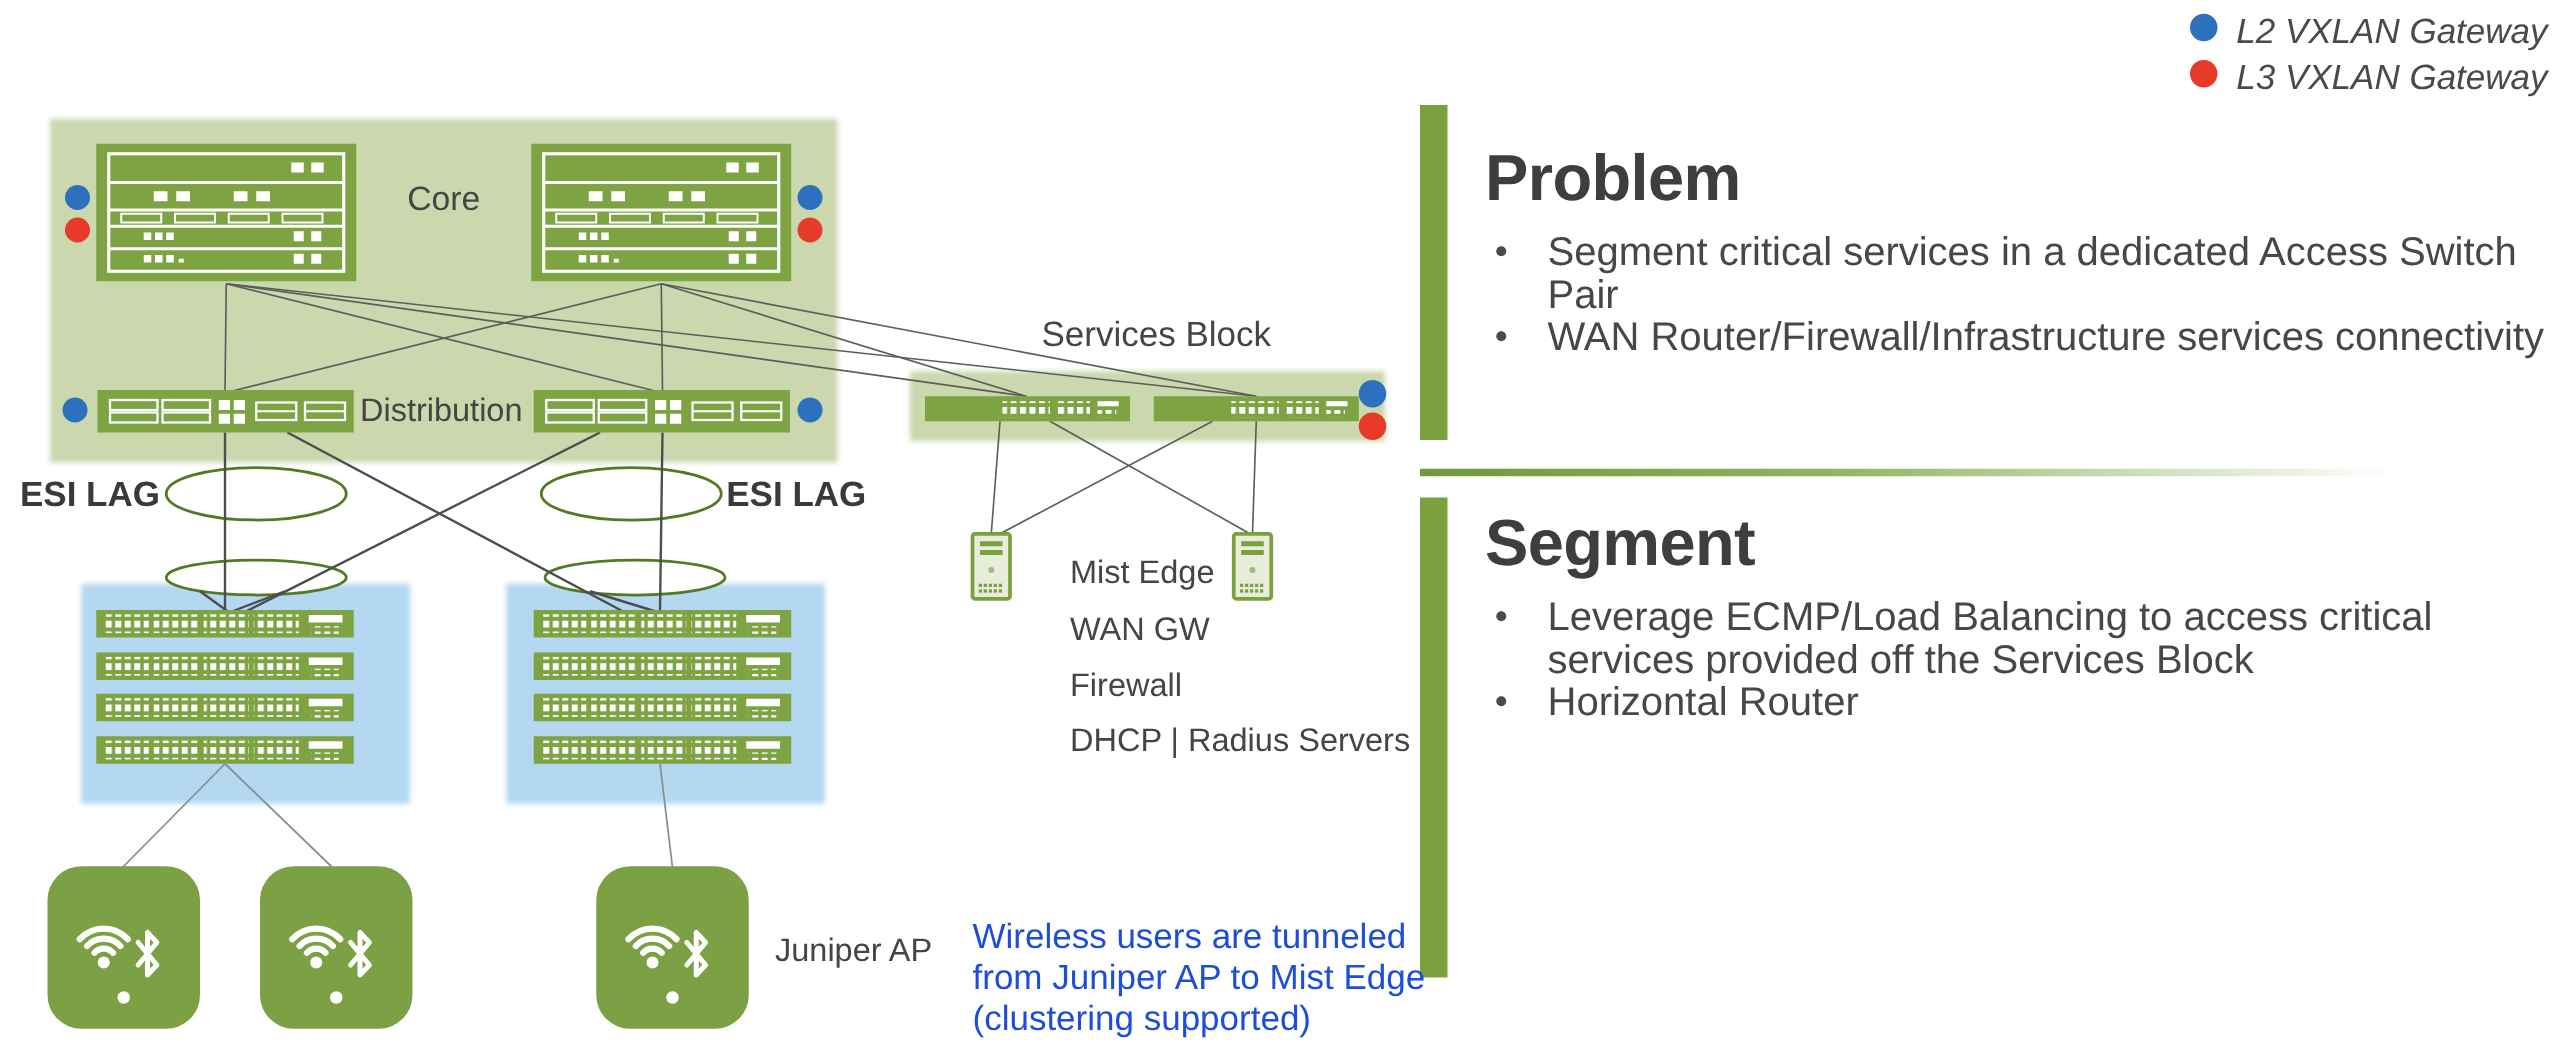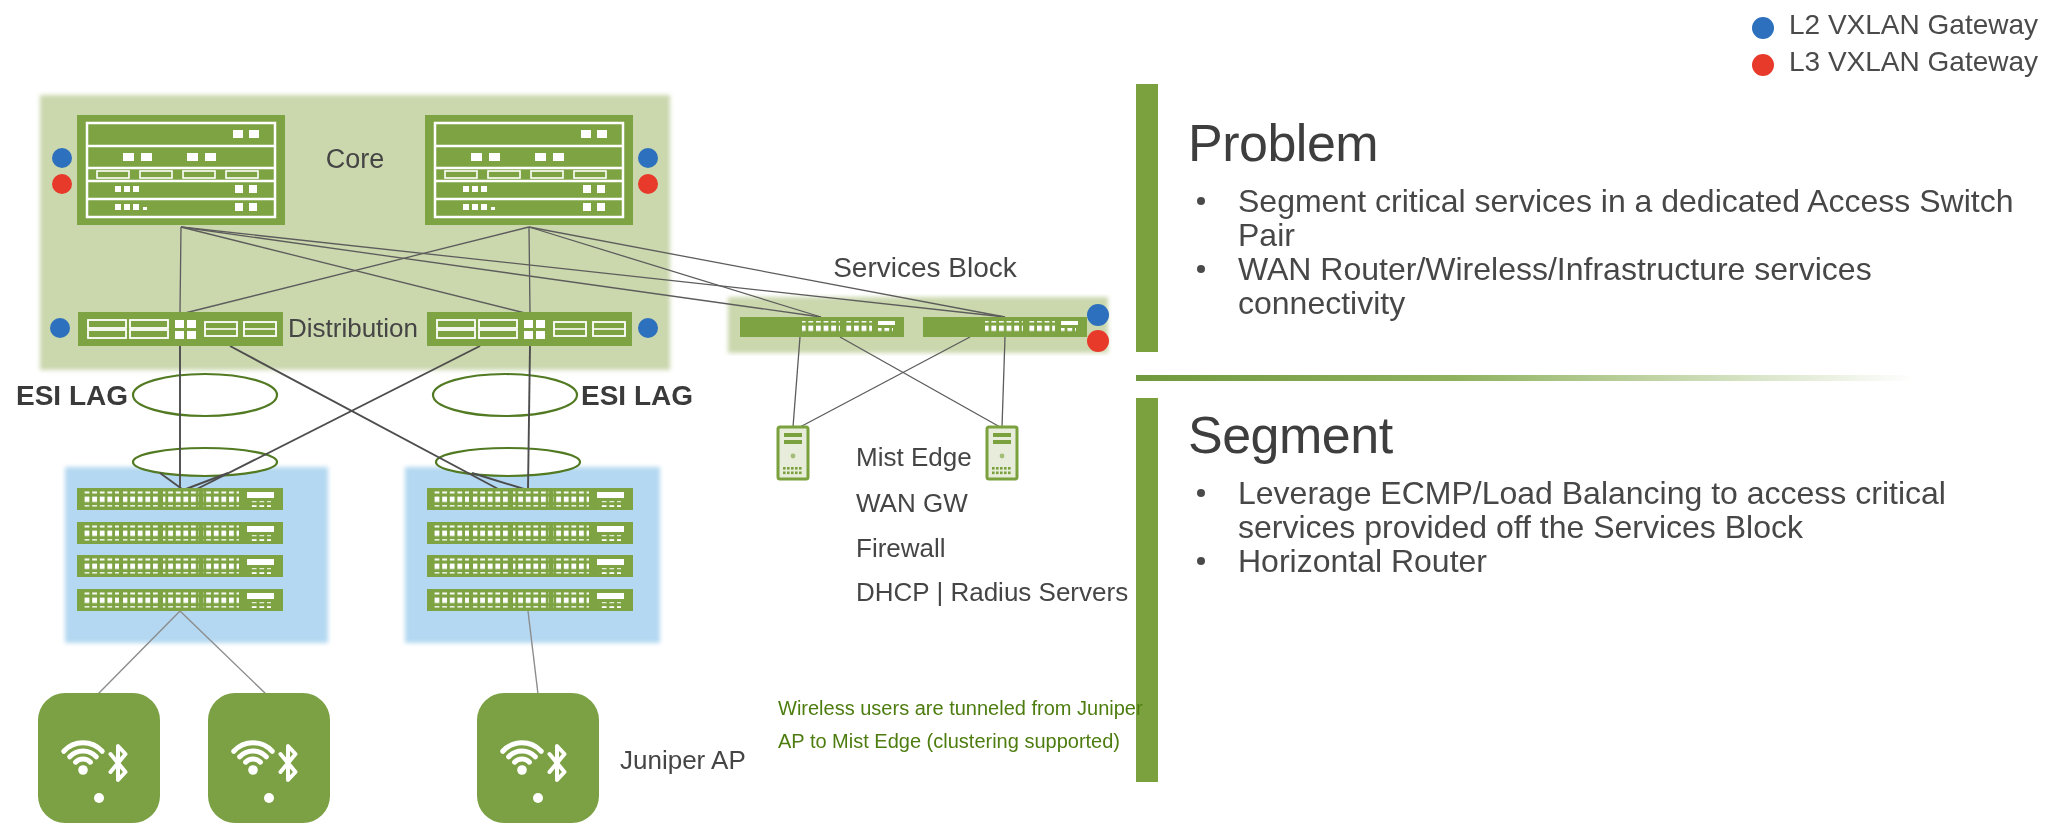--- a/index.html
+++ b/index.html
@@ -3,43 +3,43 @@
 <meta charset="utf-8">
 <style>
   html,body{margin:0;padding:0;}
   body{
     width:2048px;height:837px;position:relative;background:#ffffff;
     font-family:"Liberation Sans", sans-serif;overflow:hidden;color:#444;
   }
   #diagram-svg{position:absolute;left:0;top:0;}
   .panel{position:absolute;left:1188px;width:856px;}
   .panel h1{
-    margin:0;font-size:52px;line-height:1.05;font-weight:normal;color:#3e3e3e;letter-spacing:-0.5px;
+    margin:0;font-size:52px;line-height:1.05;font-weight:bold;color:#3e3e3e;letter-spacing:-0.5px;
   }
   .panel ul{margin:13px 0 0 0;padding:0;list-style:none;}
   .panel li{
     position:relative;padding-left:50px;font-size:32px;line-height:34px;color:#474747;
   }
   .panel li::before{
     content:"";position:absolute;left:9px;top:13px;width:8px;height:8px;border-radius:50%;background:#4a4a4a;
   }
   .vbar{position:absolute;left:1136px;width:22px;background:#7aa13e;}
   #bar-problem{top:84px;height:268px;}
   #bar-benefits{top:398px;height:384px;}
   #section-divider{
     position:absolute;left:1136px;top:375px;width:802px;height:6px;
     background:linear-gradient(to right,#6f993c 0%,#8fb25f 40%,rgba(255,255,255,0) 97%);
   }
   #legend{position:absolute;left:1752px;top:11px;}
-  .legend-row{display:flex;align-items:flex-end;margin-bottom:9px;}
+  .legend-row{display:flex;align-items:flex-start;margin-bottom:9px;font-style:italic;}
   .legend-dot{width:22px;height:22px;border-radius:50%;margin-right:15px;flex:0 0 auto;}
   .legend-label{font-size:28px;color:#4a4a4a;line-height:28px;}
   #wireless-note{
-    position:absolute;left:778px;top:692px;width:378px;
-    font-size:20px;line-height:33px;color:#4d7c0f;
+    position:absolute;left:778px;top:732px;width:378px;
+    font-size:28px;line-height:33px;color:#1d4ed8;
   }
 </style>
 </head>
 <body>
 
 <svg id="diagram-svg" width="2048" height="837" viewBox="0 0 2048 837" xmlns="http://www.w3.org/2000/svg">
   <defs>
     <filter id="soft" x="-5%" y="-5%" width="110%" height="110%">
       <feGaussianBlur stdDeviation="2.2"></feGaussianBlur>
     </filter>
@@ -255,21 +255,21 @@
   <div class="legend-row">
     <span class="legend-dot" style="background:#e73a2b"></span>
     <span class="legend-label">L3 VXLAN Gateway</span>
   </div>
 </div>
 
 <div class="panel" style="top:116px">
   <h1>Problem</h1>
   <ul>
     <li>Segment critical services in a dedicated Access Switch Pair</li>
-    <li>WAN Router/Wireless/Infrastructure services connectivity</li>
+    <li>WAN Router/Firewall/Infrastructure services connectivity</li>
   </ul>
 </div>
 
 <div class="panel" style="top:408px">
   <h1>Segment</h1>
   <ul>
     <li>Leverage ECMP/Load Balancing to access critical services provided off the Services Block</li>
     <li>Horizontal Router</li>
   </ul>
 </div>

